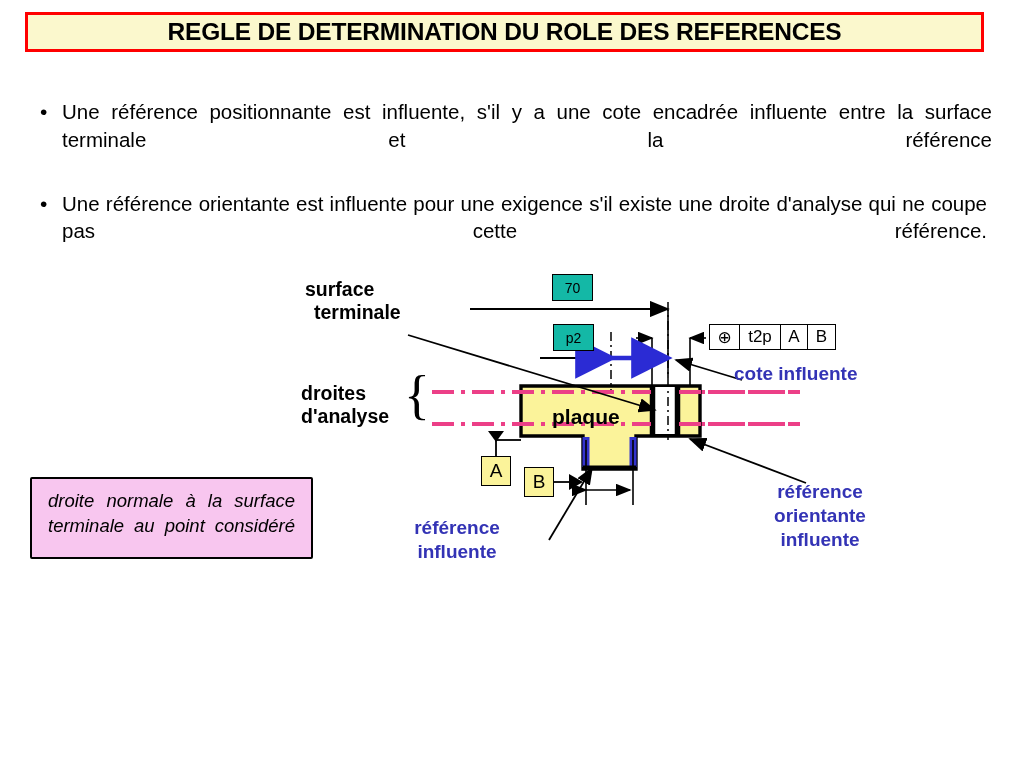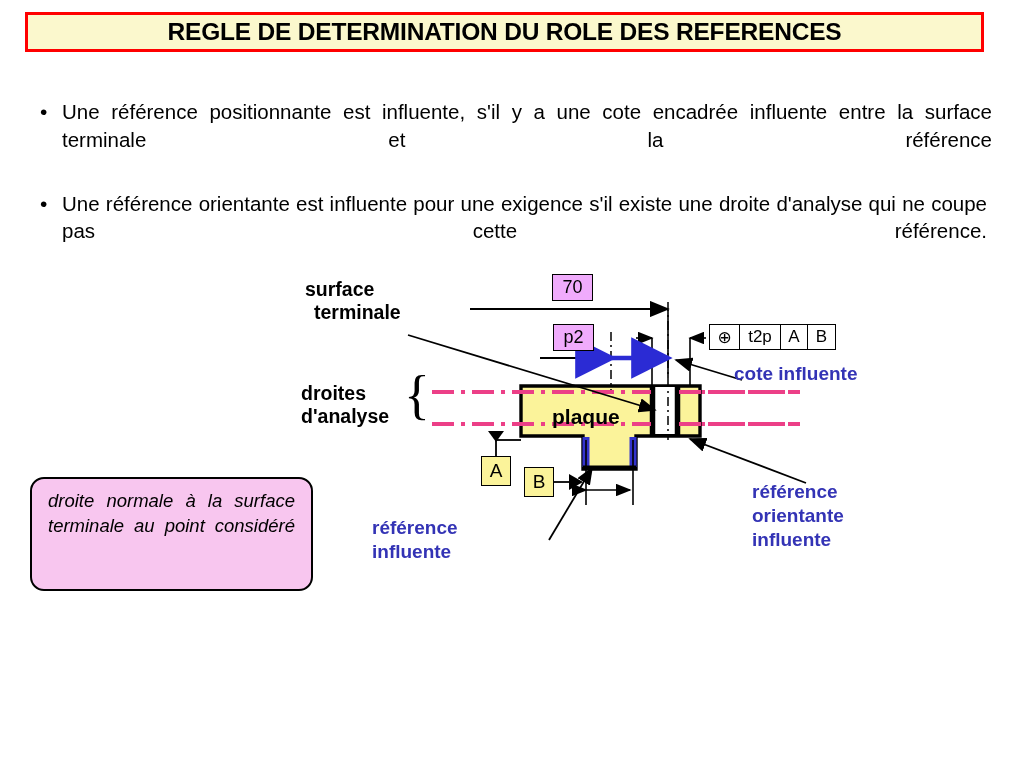--- a/index.html
+++ b/index.html
@@ -33,26 +33,26 @@
   .bullet-body.b1{max-width:930px;}
   .bullet-body.b2{max-width:925px;}
   .bullet-body::after{content:"";display:inline-block;width:100%;}
 
   
   #diagram{position:absolute;left:0;top:250px;width:952px;height:380px;}
   #diagram svg{position:absolute;left:0;top:0;}
 
   .lbl{position:absolute;color:#000;font-weight:bold;}
   .lbl-black{font-size:19.5px;line-height:23px;font-weight:bold;color:#000;}
-  .lbl-blue{font-size:19px;line-height:24px;font-weight:bold;color:#3333b5;text-align:left;}
+  .lbl-blue{font-size:19px;line-height:24px;font-weight:bold;color:#3333b5;text-align:center;}
 
   
   .dimbox{
-    position:absolute;border:1.6px solid #000;background:#f0abfc;
-    font-size:18px;color:#000;font-weight:normal;
+    position:absolute;border:1.6px solid #000;background:#14b8a6;
+    font-size:14px;color:#000;font-weight:normal;
     display:flex;align-items:center;justify-content:center;
     box-sizing:border-box;font-family:"Liberation Sans",sans-serif;
   }
   
   #fcf{
     position:absolute;left:709px;top:324px;height:26px;
     display:flex;border:1.6px solid #000;background:#fff;box-sizing:border-box;
   }
   #fcf .cell{
     border-right:1.6px solid #000;display:flex;align-items:center;justify-content:center;
@@ -64,22 +64,22 @@
   #fcf .c-d{width:27px;}
 
   
   .datumbox{
     position:absolute;width:30px;height:30px;border:1.7px solid #000;
     background:#fbf39a;display:flex;align-items:center;justify-content:center;
     font-size:19px;color:#000;box-sizing:border-box;
   }
   
   #callout{
-    position:absolute;left:30px;top:477px;width:283px;height:114px;
-    background:#f8c6ef;border:2px solid #000;border-radius:14px;
+    position:absolute;left:30px;top:477px;width:283px;height:82px;
+    background:#f8c6ef;border:2px solid #000;border-radius:2px;
     box-sizing:border-box;padding:9px 16px 0 16px;
   }
   #callout-text{
     font-style:italic;font-size:18.5px;line-height:25px;color:#000;
     text-align:justify;
   }
   #callout-text::after{content:"";display:inline-block;width:100%;}
   
   #brace{
     position:absolute;left:404px;top:372px;font-size:54px;line-height:54px;

